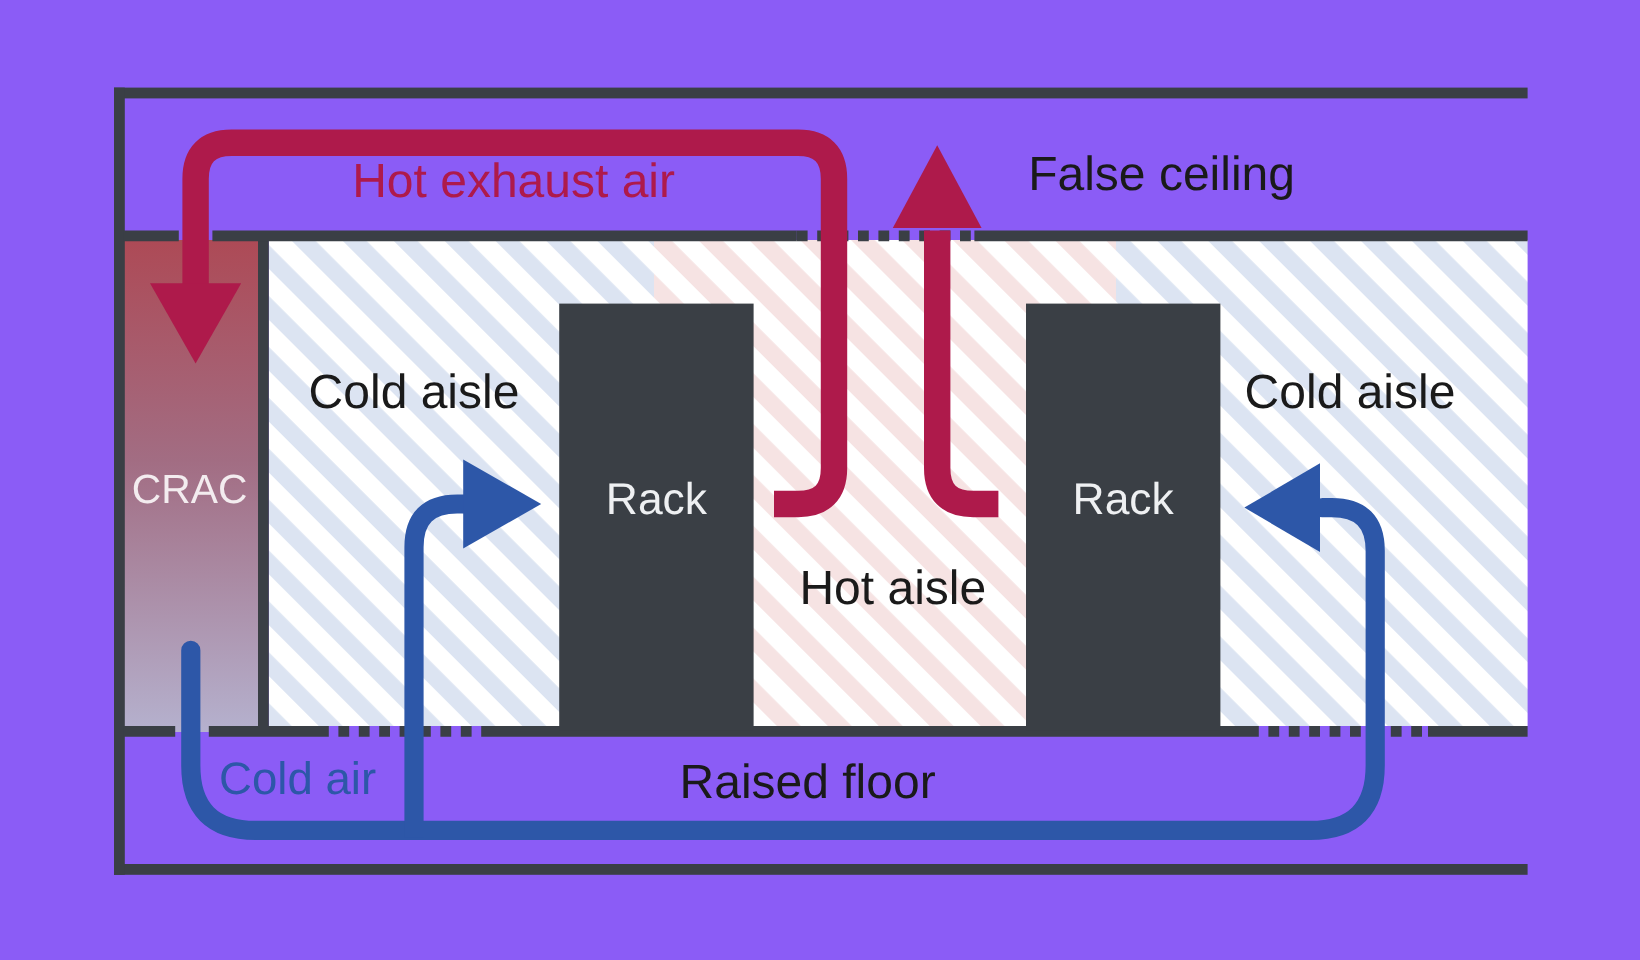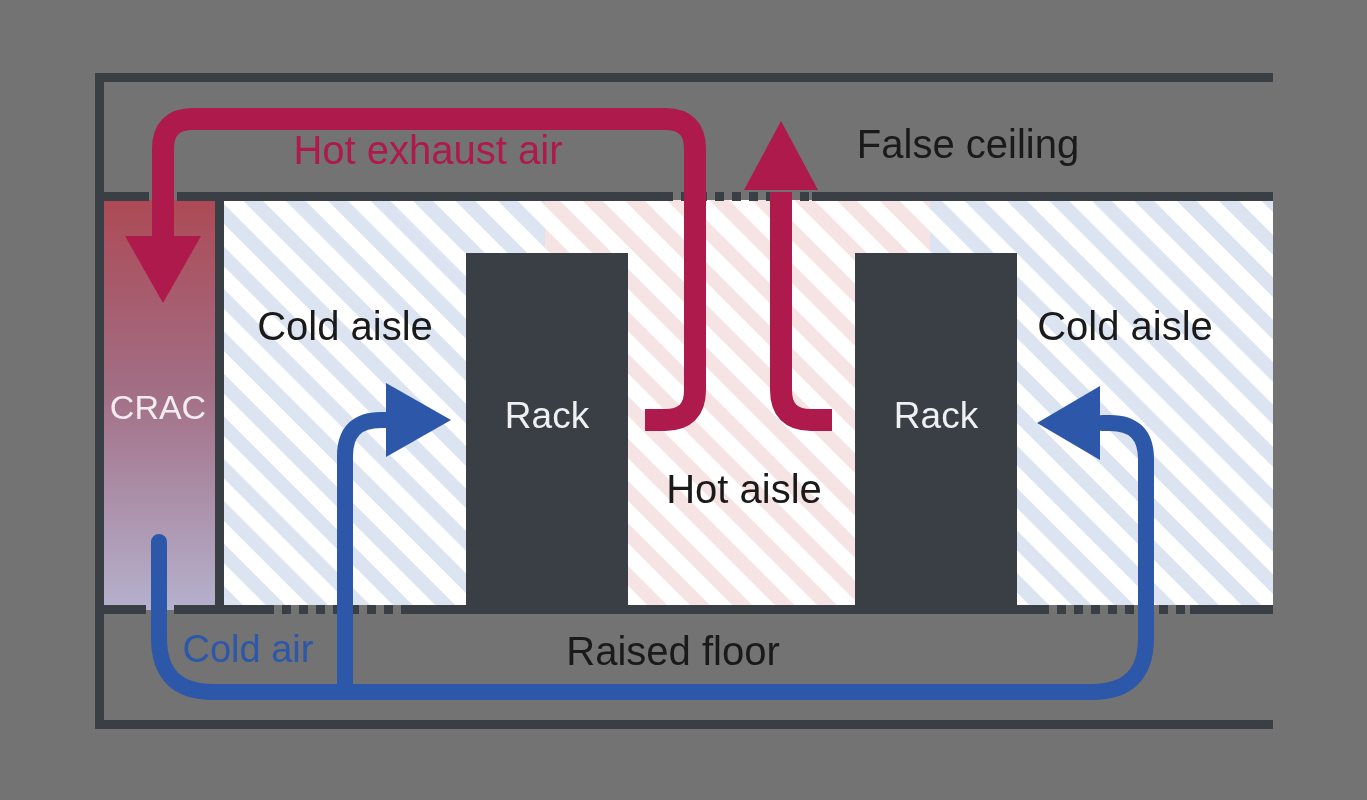--- a/index.html
+++ b/index.html
@@ -8,21 +8,21 @@
     background: #ffffff;
     width: 1367px;
     height: 800px;
     overflow: hidden;
     font-family: "Liberation Sans", sans-serif;
   }
   .stage {
     position: relative;
     width: 1367px;
     height: 800px;
-    background: #737373;
+    background: #8b5cf6;
   }
   svg { display: block; }
   text {
     font-family: "Liberation Sans", "DejaVu Sans", sans-serif;
   }
   .label-black  { font-size: 40px; fill: #1a1a1a; }
   .label-red    { font-size: 40px; fill: #ae1a4b; }
   .label-blue   { font-size: 38px; fill: #2d57a8; }
   .label-rack   { font-size: 37px; fill: #eef0f2; }
   .label-crac   { font-size: 34px; fill: #f3ecef; }

